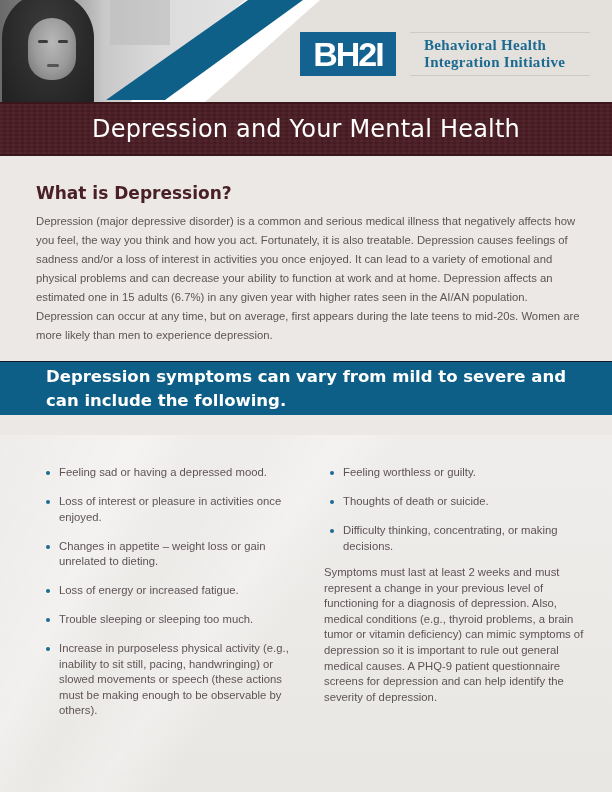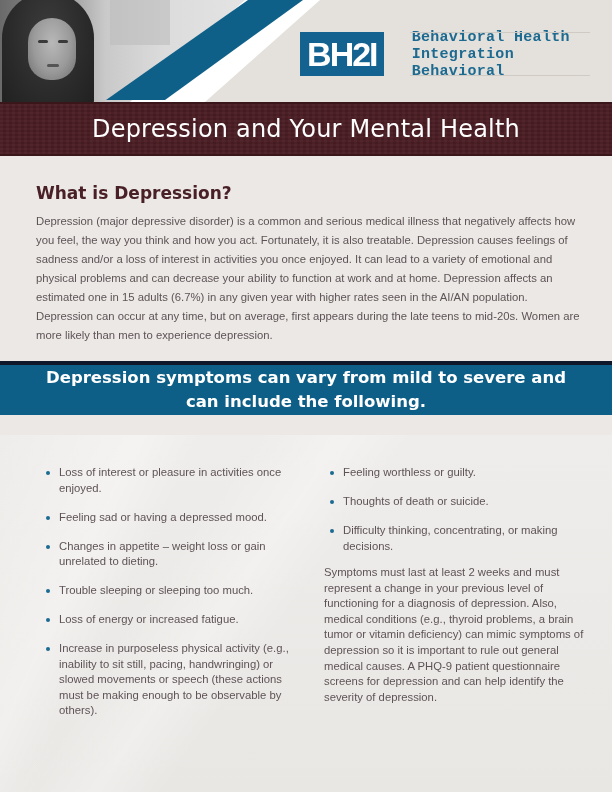--- a/index.html
+++ b/index.html
@@ -58,21 +58,21 @@
       position: absolute; left: 110px; width: 180px; height: 1px; background: #cfcac4;
     }
     .logo-wrap .rule-top { top: 0; }
     .logo-wrap .rule-bot { bottom: 0; }
     .logo-box {
       width: 96px; height: 44px; background: #136290;
       color: #ffffff; font-family: "Liberation Sans", sans-serif; font-weight: bold;
       font-size: 34px; letter-spacing: -2px; line-height: 44px; text-align: center;
     }
     .logo-text {
-      margin-left: 28px; color: #1c6a90; font-family: Liberation Mono, monospace;
+      margin-left: 28px; color: #1c6a90; font-family: Liberation Serif, serif;
       font-size: 15px; line-height: 17px; font-weight: 600; letter-spacing: 0.3px;
     }
     .logo-text span { display: block; }
 
     
     .title-band {
       position: absolute; left: 0; top: 102px; width: 612px; height: 54px;
       background:
         repeating-linear-gradient(0deg, rgba(255,255,255,0.02) 0 2px, rgba(0,0,0,0.04) 2px 4px),
         repeating-linear-gradient(90deg, rgba(255,255,255,0.02) 0 3px, rgba(0,0,0,0.04) 3px 6px),
@@ -95,23 +95,23 @@
       font-size: 17px; margin-bottom: 9px;
     }
     .what p {
       font-size: 11.3px; line-height: 19px; color: #5e5356;
     }
 
     
     .blue-band {
       position: absolute; left: 0; top: 361px; width: 612px; height: 54px;
       background: #0e5f87;
-      border-top: 4px solid #0f172a;
+      border-top: 1px solid #0f172a;
       display: flex; align-items: center; justify-content: center;
-      text-align: center;
+      text-align: left;
     }
     .blue-band h3 {
       color: #ffffff; font-family: "DejaVu Sans", sans-serif; font-weight: 600;
       font-size: 16.5px; line-height: 24px; width: 520px;
     }
 
     
     .symptoms {
       position: absolute; left: 0; top: 435px; width: 612px; height: 357px;
       background:
@@ -154,46 +154,46 @@
     <div class="lips"></div>
   </div>
   <div class="stripe-white"></div>
   <div class="stripe-blue"></div>
 
   <div class="logo-wrap">
     <div class="rule-top"></div>
     <div class="logo-box">BH2I</div>
     <div class="logo-text">
       <span>Behavioral Health</span>
-      <span>Integration Behavioral</span>
+      <span>Integration Initiative</span>
     </div>
     <div class="rule-bot"></div>
   </div>
 </div>
 
 <div class="title-band">
   <h1>Depression and Your Mental Health</h1>
 </div>
 
 <section class="what">
   <h2>What is Depression?</h2>
   <p>Depression (major depressive disorder) is a common and serious medical illness that negatively affects how you feel, the way you think and how you act. Fortunately, it is also treatable. Depression causes feelings of sadness and/or a loss of interest in activities you once enjoyed. It can lead to a variety of emotional and physical problems and can decrease your ability to function at work and at home. Depression affects an estimated one in 15 adults (6.7%) in any given year with higher rates seen in the AI/AN population. Depression can occur at any time, but on average, first appears during the late teens to mid-20s. Women are more likely than men to experience depression.</p>
 </section>
 
 <div class="blue-band">
   <h3>Depression symptoms can vary from mild to severe and can include the following.</h3>
 </div>
 
 <section class="symptoms">
   <ul class="col-left">
+    <li><span class="bullet"></span><span>Feeling sad or having a depressed mood.</span></li>
     <li><span class="bullet"></span><span>Loss of interest or pleasure in activities once enjoyed.</span></li>
-    <li><span class="bullet"></span><span>Feeling sad or having a depressed mood.</span></li>
     <li><span class="bullet"></span><span>Changes in appetite – weight loss or gain unrelated to dieting.</span></li>
+    <li><span class="bullet"></span><span>Loss of energy or increased fatigue.</span></li>
     <li><span class="bullet"></span><span>Trouble sleeping or sleeping too much.</span></li>
-    <li><span class="bullet"></span><span>Loss of energy or increased fatigue.</span></li>
     <li><span class="bullet"></span><span>Increase in purposeless physical activity (e.g., inability to sit still, pacing, handwringing) or slowed movements or speech (these actions must be making enough to be observable by others).</span></li>
   </ul>
 
   <ul class="col-right">
     <li><span class="bullet"></span><span>Feeling worthless or guilty.</span></li>
     <li><span class="bullet"></span><span>Thoughts of death or suicide.</span></li>
     <li><span class="bullet"></span><span>Difficulty thinking, concentrating, or making decisions.</span></li>
   </ul>
 
   <p class="note">Symptoms must last at least 2 weeks and must represent a change in your previous level of functioning for a diagnosis of depression. Also, medical conditions (e.g., thyroid problems, a brain tumor or vitamin deficiency) can mimic symptoms of depression so it is important to rule out general medical causes. A PHQ-9 patient questionnaire screens for depression and can help identify the severity of depression.</p>

